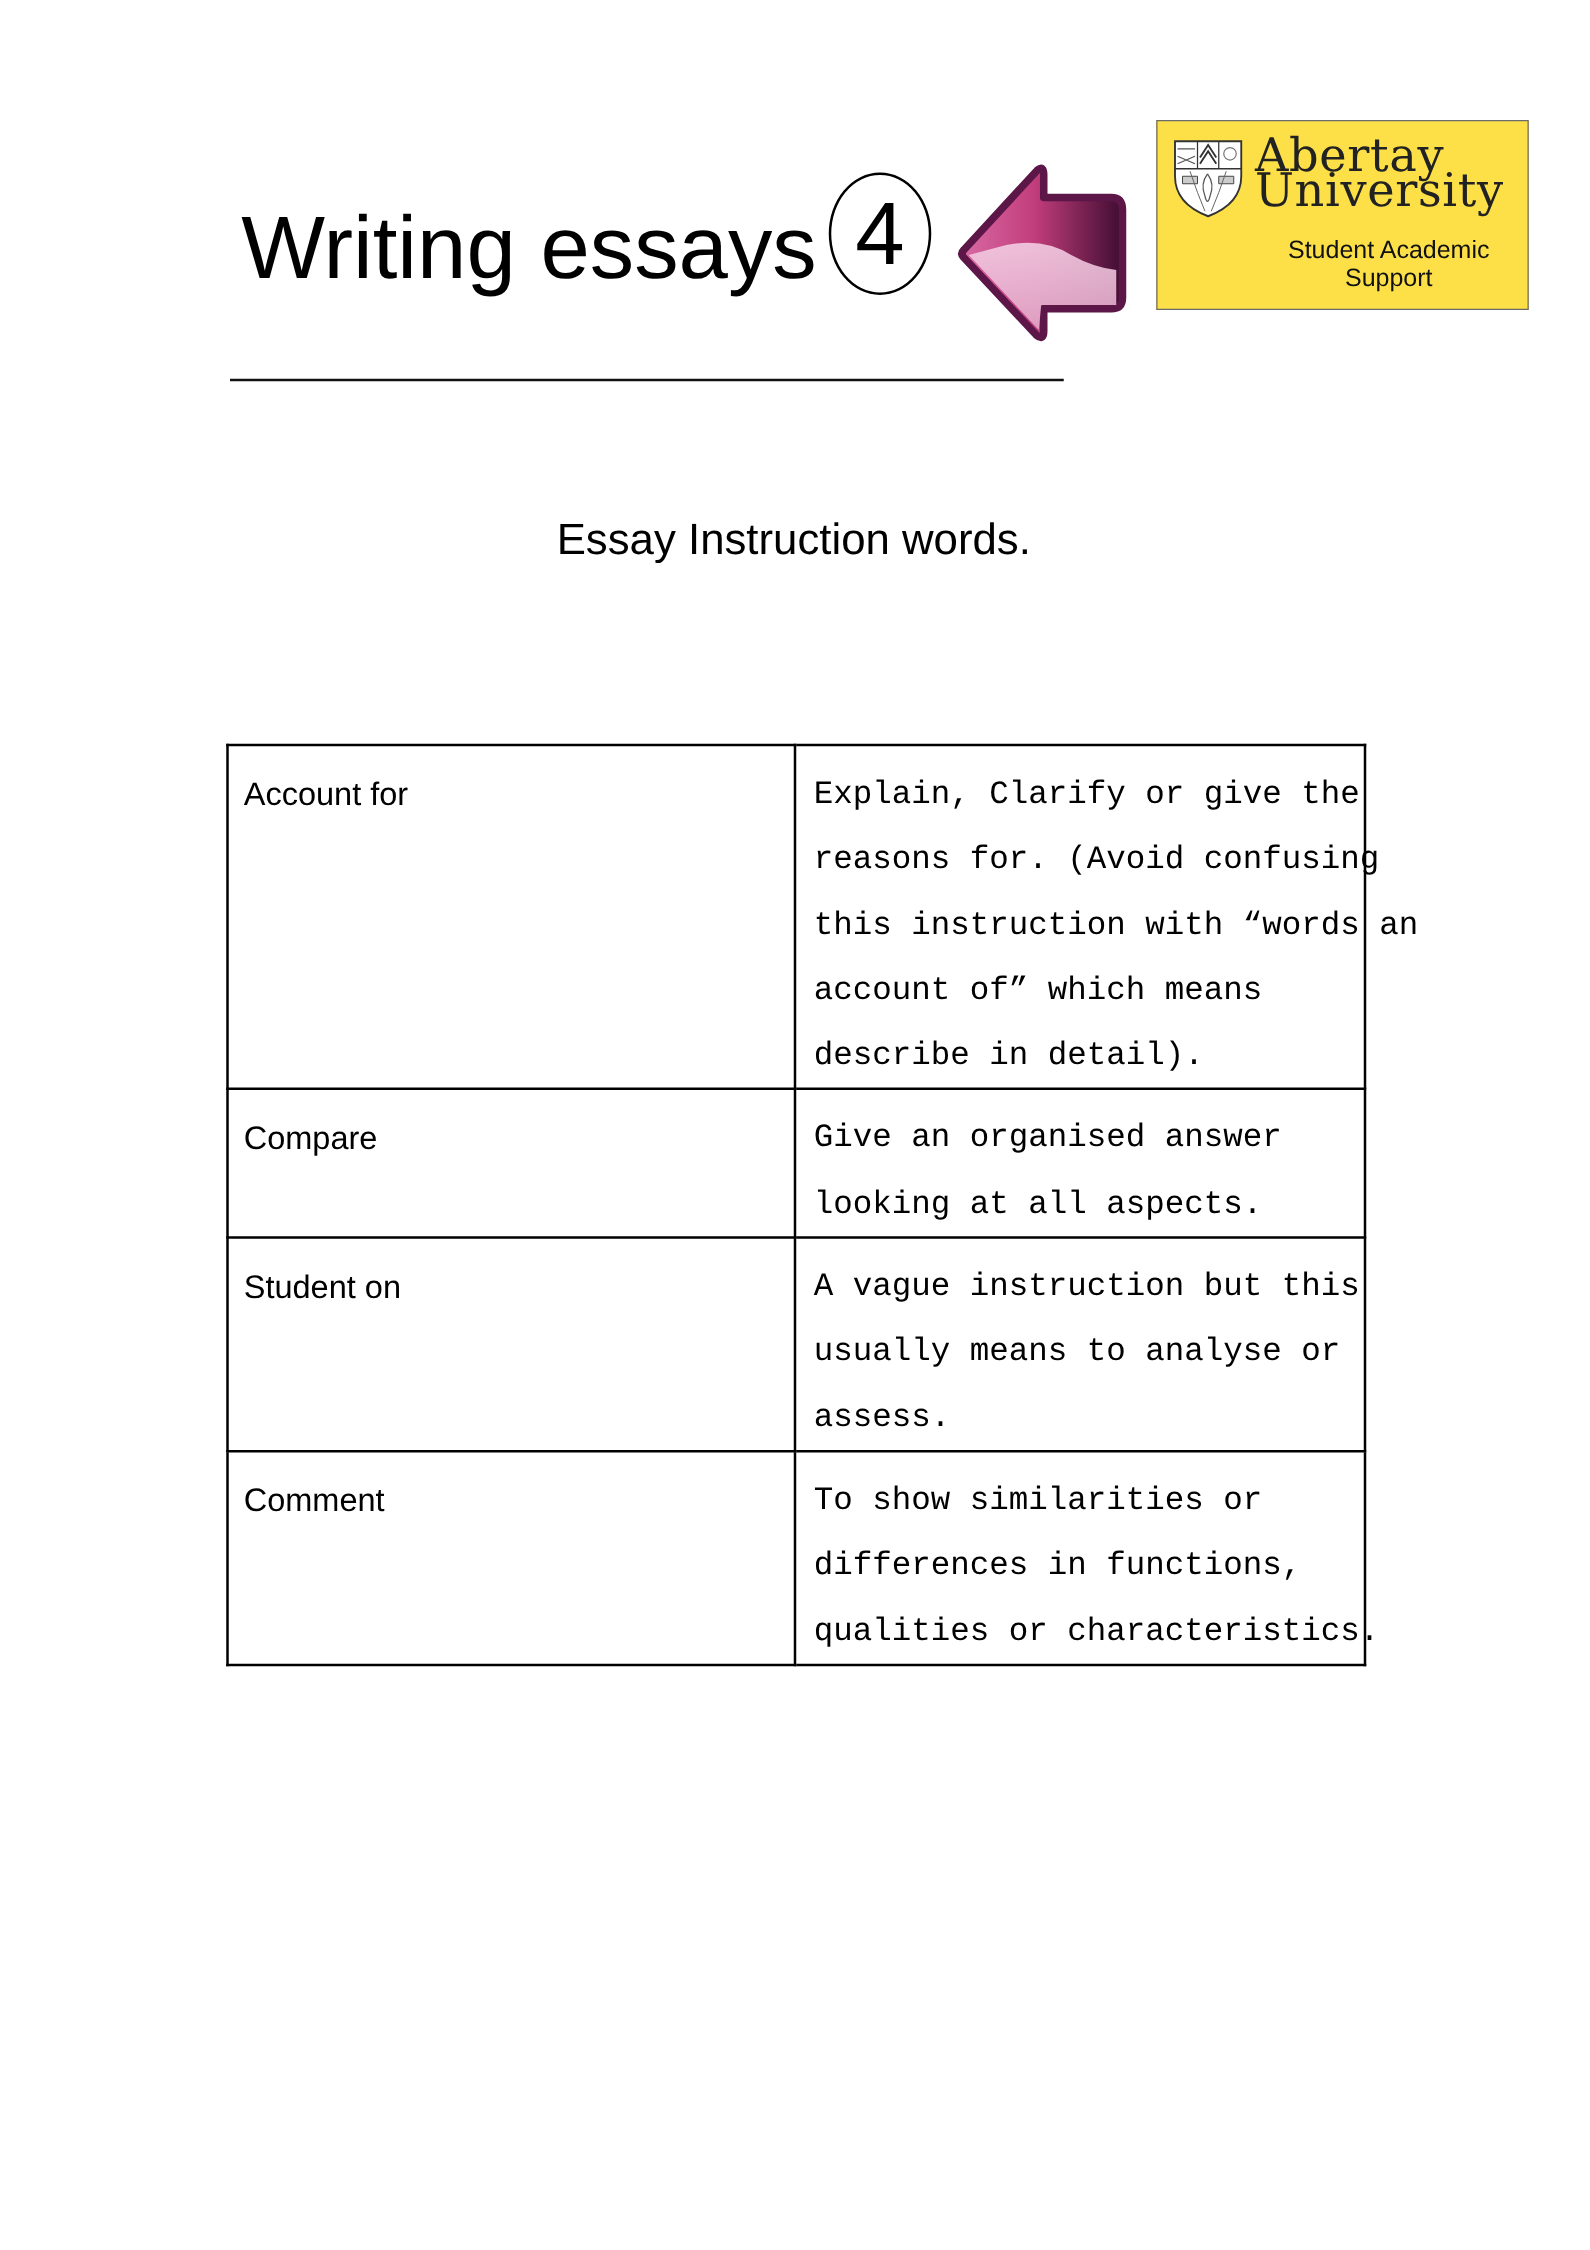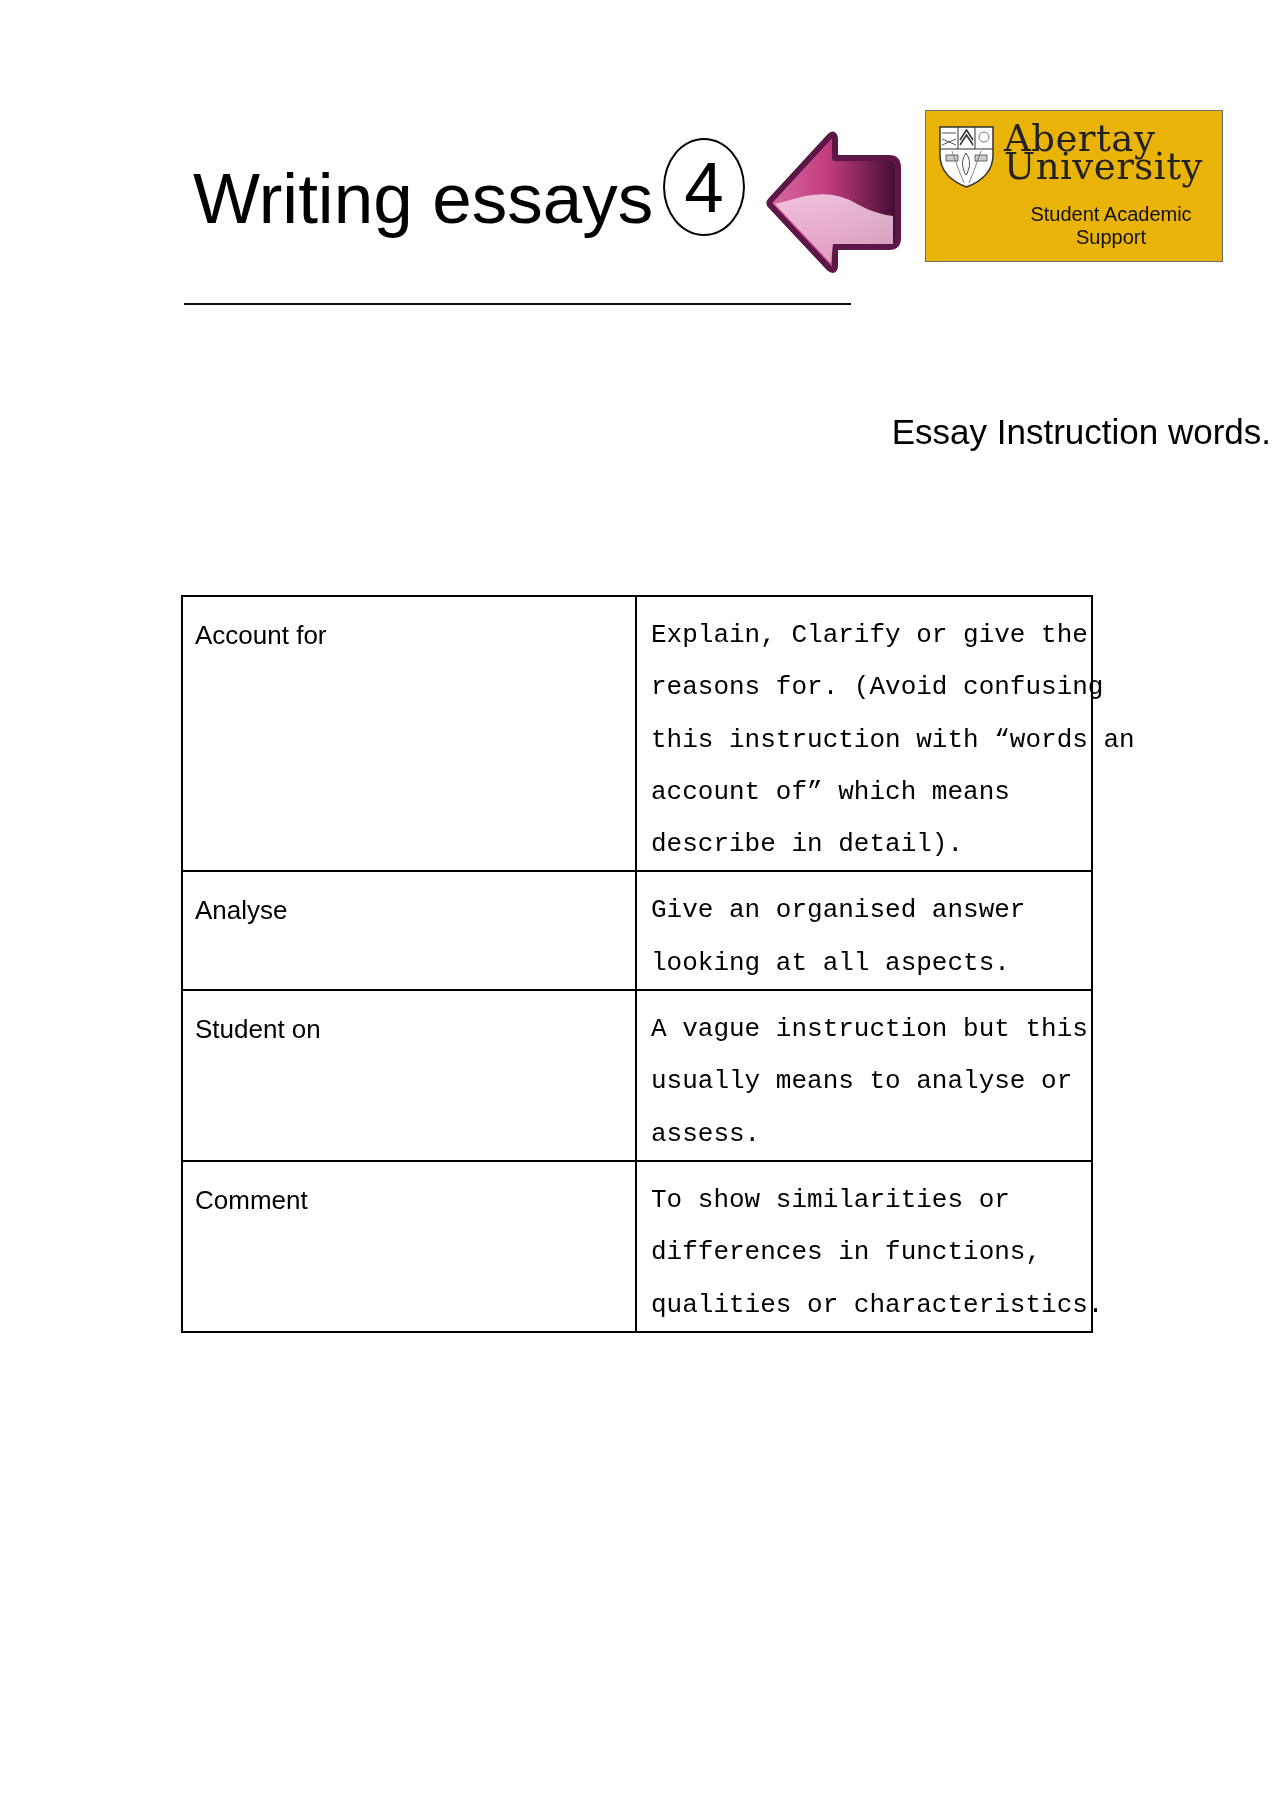--- a/index.html
+++ b/index.html
@@ -2,27 +2,27 @@
 <html><head>
 <meta charset="utf-8">
 <style>
   html, body { margin: 0; padding: 0; background: #ffffff; }
   body { width: 1272px; height: 1800px; position: relative; overflow: hidden; font-family: "Liberation Sans", sans-serif; color: #000; }
   .abs { position: absolute; }
   #title { left: 193px; top: 149px; font-size: 71px; line-height: 100px; white-space: nowrap; letter-spacing: 0px; }
   #num-circle { left: 663px; top: 138px; width: 82px; height: 98px; border: 2px solid #000; border-radius: 50%; box-sizing: border-box; }
   #num { left: 663px; top: 138px; width: 82px; height: 98px; font-size: 71px; line-height: 100px; text-align: center; }
   #arrow { left: 765px; top: 128px; width: 145px; height: 150px; }
-  #logo-box { left: 925px; top: 110px; width: 298px; height: 152px; border: 1.5px solid #6b6b6b; box-sizing: border-box; background: #eab308; }
+  #logo-box { left: 925px; top: 96px; width: 298px; height: 152px; border: 1.5px solid #6b6b6b; box-sizing: border-box; background: #fde047; }
   #shield { left: 12px; top: 14px; width: 57px; height: 64px; }
   #logo-name1 { left: 78px; top: 6px; font-family: "DejaVu Serif", serif; font-size: 37px; line-height: 44px; color: #222; letter-spacing: 0.5px; }
   #logo-name2 { left: 78px; top: 34px; font-family: "DejaVu Serif", serif; font-size: 37px; line-height: 44px; color: #222; letter-spacing: 0.5px; }
   #logo-sub { left: 78px; top: 92px; width: 214px; text-align: center; font-size: 20px; line-height: 23px; color: #111; }
   #rule { left: 184px; top: 303px; width: 667px; height: 2px; background: #111; }
-  #subtitle { left: 0; width: 1272px; top: 410px; text-align: right; font-size: 35px; line-height: 44px; padding-left: 0; }
+  #subtitle { left: 0; width: 1272px; top: 410px; text-align: center; font-size: 35px; line-height: 44px; padding-left: 0; }
   #subtitle span { display: inline-block; margin-left: 0; position: relative; left: -1px; }
   #table { left: 181px; top: 595px; width: 912px; border-collapse: collapse; table-layout: fixed; }
   #table td { border: 2px solid #000; vertical-align: top; font-size: 26px; line-height: 52.3px; padding: 12px 10px 0 12px; }
   #table td.term { width: 430px; }
   #table td.def { padding-left: 14px; font-family: Liberation Mono, monospace; }
   .line { display: block; white-space: nowrap; }
 </style>
 </head>
 <body>
 
@@ -82,21 +82,21 @@
         <td class="def">
           <span class="line">Explain, Clarify or give the</span>
           <span class="line">reasons for. (Avoid confusing</span>
           <span class="line">this instruction with “words an</span>
           <span class="line">account of” which means</span>
           <span class="line">describe in detail).</span>
         </td>
       </tr>
       <tr>
         <td class="term">
-          <span class="line">Analyse</span>
+          <span class="line">Compare</span>
         </td>
         <td class="def">
           <span class="line">Give an organised answer</span>
           <span class="line">looking at all aspects.</span>
         </td>
       </tr>
       <tr>
         <td class="term">
           <span class="line">Student on</span>
         </td>

